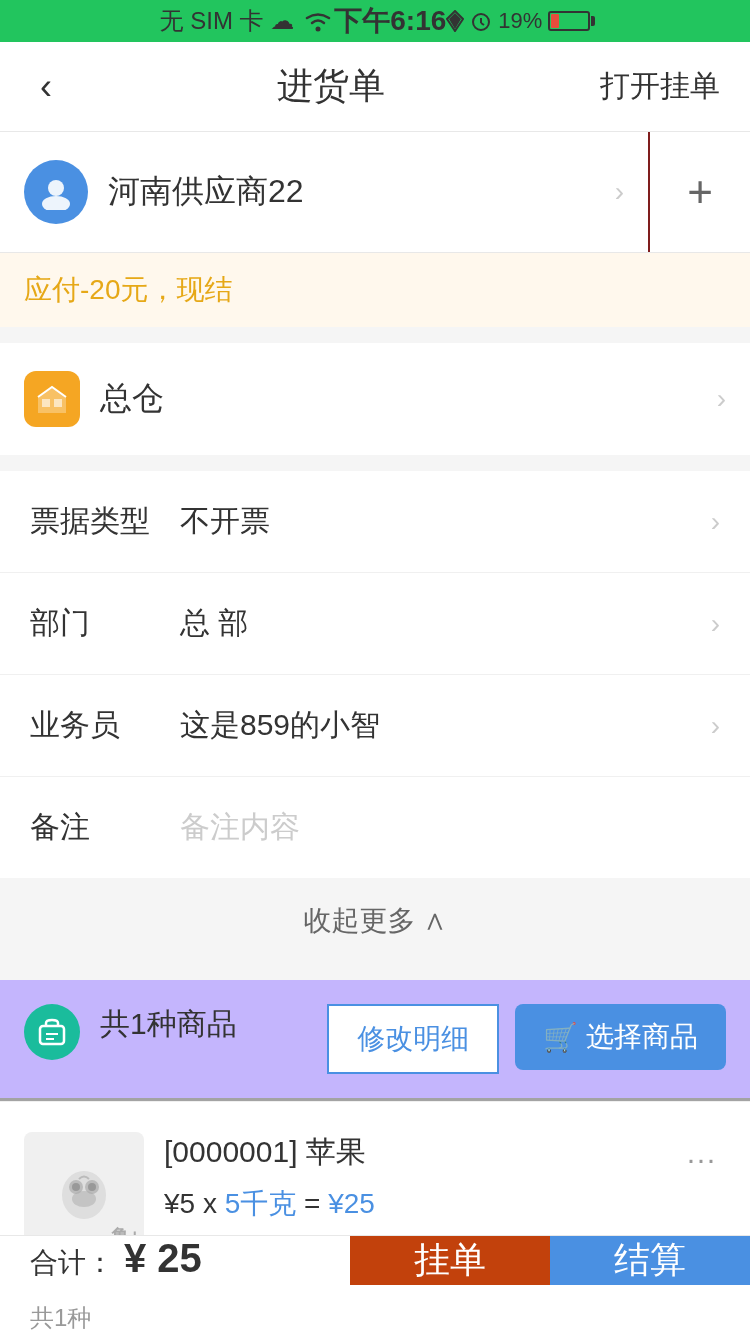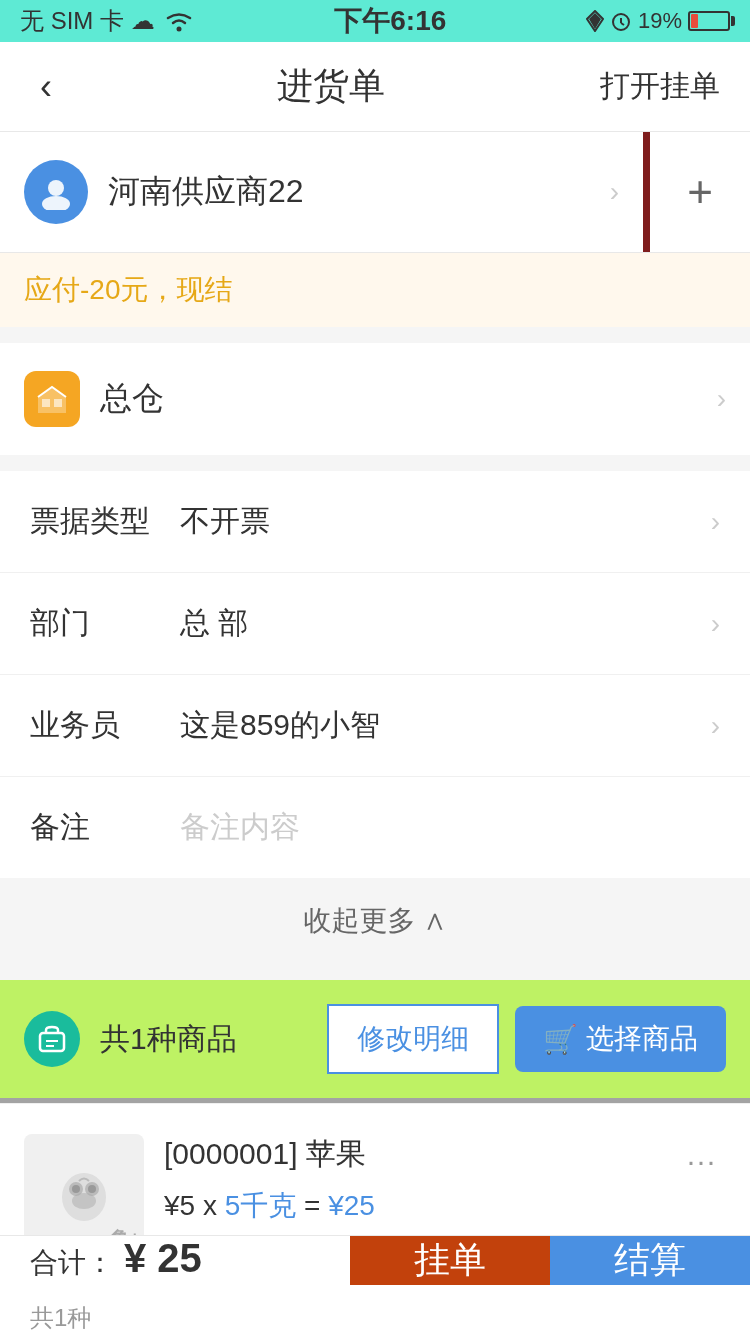--- a/index.html
+++ b/index.html
@@ -9,24 +9,24 @@
       min-height: 1334px;
       font-family: -apple-system, "PingFang SC", "Helvetica Neue", Arial, sans-serif;
       background: #f5f5f5;
       font-size: 28px;
       color: #333;
     }
 
     
     .status-bar {
       height: 42px;
-      background: #5eead4;
-      display: flex;
-      align-items: center;
-      justify-content: space-between;
+      background: #22c55e;
+      display: flex;
+      align-items: center;
+      justify-content: center;
       padding: 0 20px;
       font-size: 24px;
       color: #333;
     }
     .status-left { display: flex; align-items: center; gap: 8px; }
     .status-center { font-weight: 600; font-size: 28px; }
     .status-right { display: flex; align-items: center; gap: 6px; font-size: 22px; }
     .battery-icon {
       width: 42px; height: 20px;
       border: 2px solid #333;
@@ -95,21 +95,21 @@
       margin-bottom: 0;
       display: flex;
       align-items: stretch;
       border-bottom: 1px solid #e8e8e8;
     }
     .supplier-main {
       flex: 1;
       display: flex;
       align-items: center;
       padding: 28px 24px;
-      border-right: 7px solid #7f1d1d;
+      border-right: 2px solid #7f1d1d;
     }
     .supplier-avatar {
       width: 64px; height: 64px;
       border-radius: 50%;
       background: #4a90e2;
       display: flex; align-items: center; justify-content: center;
       margin-right: 20px;
       flex-shrink: 0;
     }
     .supplier-name {
@@ -197,26 +197,26 @@
       justify-content: center;
       padding: 24px;
       font-size: 28px;
       color: #666;
       cursor: pointer;
       margin-bottom: 16px;
     }
 
     
     .product-header {
-      background: #bef264;
-      display: flex;
-      align-items: center;
+      background: #c4b5fd;
+      display: flex;
+      align-items: flex-start;
       padding: 24px 24px;
       margin-bottom: 0;
-      border-bottom: 5px solid #a3a3a3;
+      border-bottom: 3px solid #a3a3a3;
     }
     .product-count-icon {
       width: 56px; height: 56px;
       border-radius: 50%;
       background: #1abc9c;
       display: flex; align-items: center; justify-content: center;
       margin-right: 20px;
       flex-shrink: 0;
     }
     .product-count-text {

